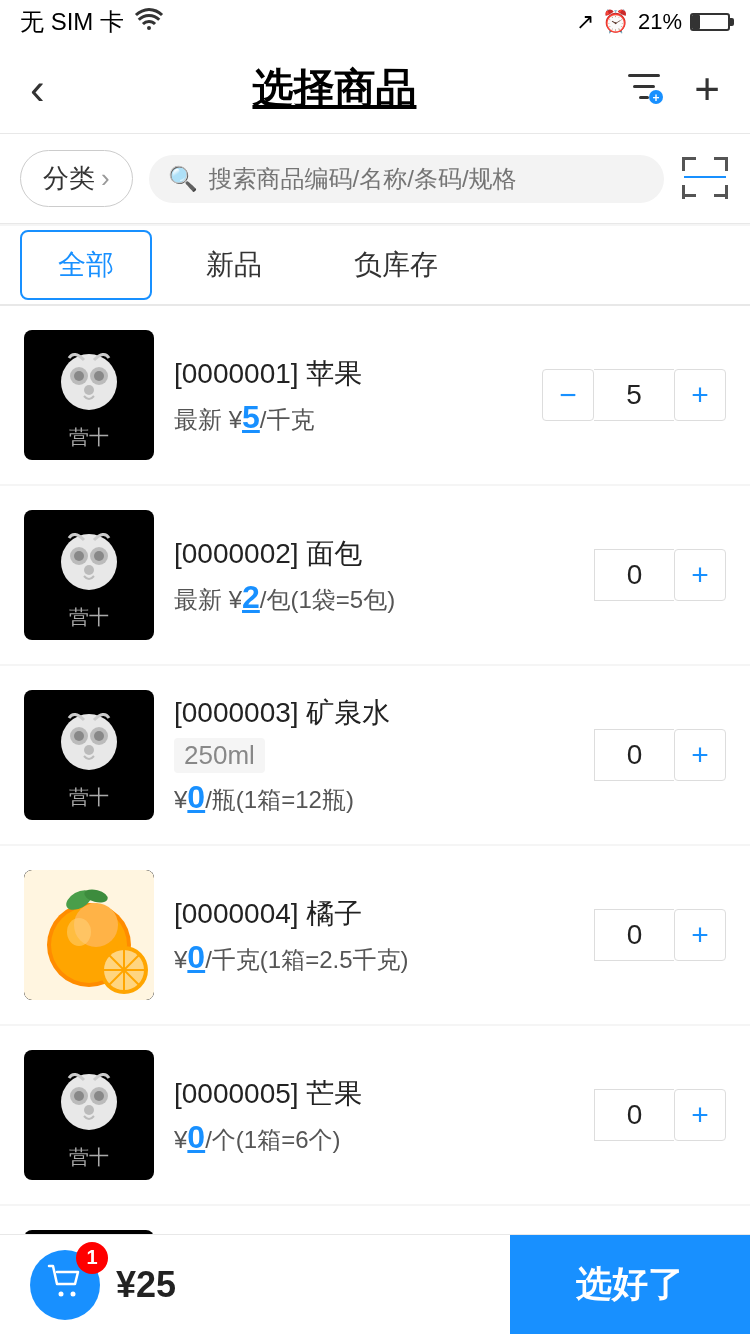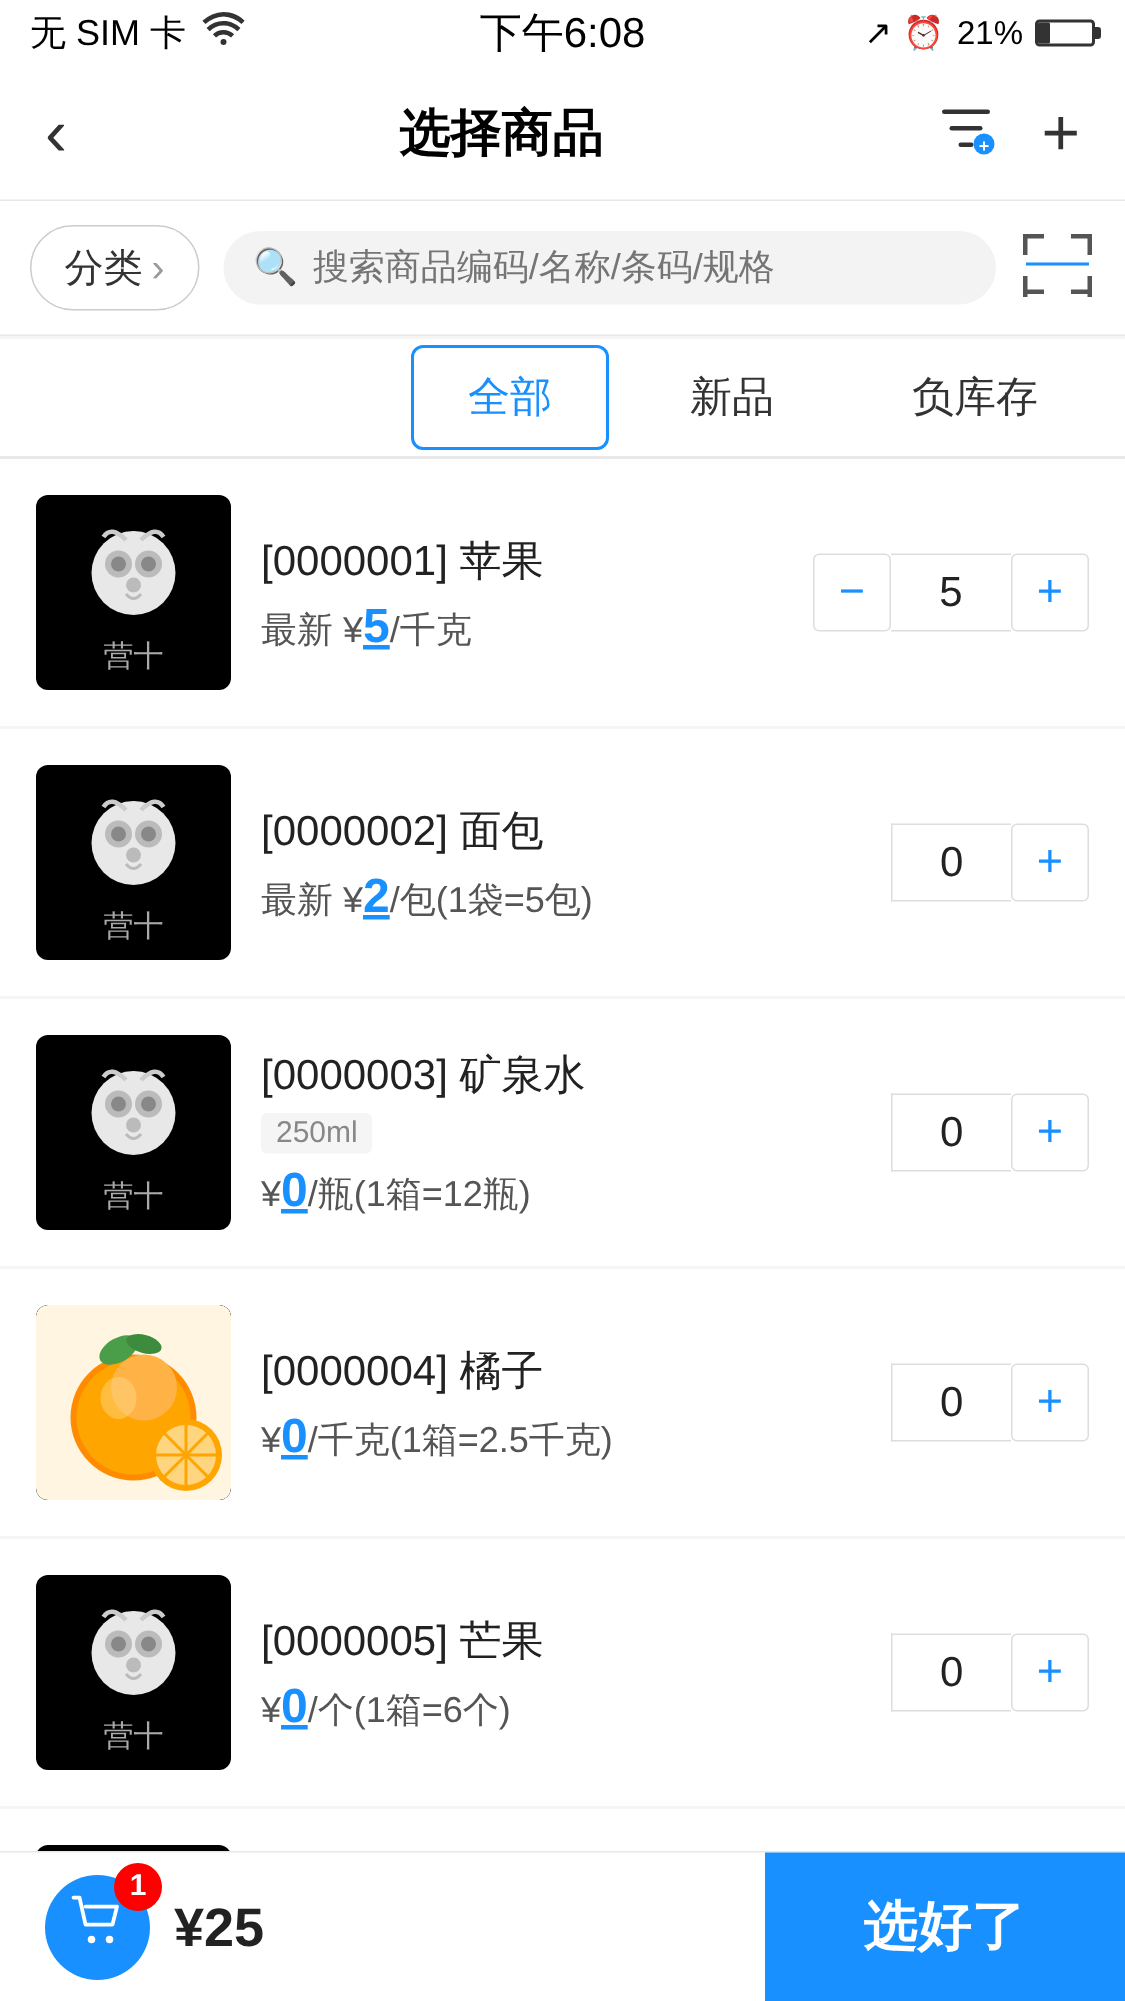--- a/index.html
+++ b/index.html
@@ -73,23 +73,24 @@
       width: 750px;
       height: 90px;
       background: #fff;
       display: flex;
       align-items: center;
       justify-content: space-between;
       padding: 0 30px;
       border-bottom: 1px solid #e8e8e8;
     }
     .nav-title {
-      font-size: 34px;
+      font-size: 41px;
       font-weight: 600;
       color: #000;
+      text-decoration: underline;
     }
     .nav-icons {
       display: flex;
       align-items: center;
       gap: 30px;
     }
 
     
     .filter-bar {
       width: 750px;
@@ -142,21 +143,20 @@
     .tabs-bar {
       width: 750px;
       height: 80px;
       background: #fff;
       display: flex;
       align-items: center;
       padding: 0 20px;
       gap: 16px;
       border-bottom: 2px solid #e8e8e8;
       margin-top: 2px;
-      justify-content: flex-end;
     }
     .tab-btn {
       padding: 14px 36px;
       border-radius: 8px;
       font-size: 28px;
       font-weight: 500;
       border: 2px solid transparent;
       background: #fff;
       color: #333;
       cursor: pointer;
@@ -210,21 +210,21 @@
       display: flex;
       flex-direction: column;
       gap: 6px;
     }
     .product-name {
       font-size: 28px;
       color: #222;
       font-weight: 400;
     }
     .product-spec {
-      font-size: 20px;
+      font-size: 26px;
       color: #888;
       background: #f5f5f5;
       display: inline-block;
       padding: 2px 10px;
       border-radius: 4px;
       width: fit-content;
     }
     .product-price {
       font-size: 24px;
       color: #555;
@@ -355,21 +355,20 @@
 
 <div class="status-bar">
   <div class="status-left">
     <span>无 SIM 卡</span>
     <span>
       <svg width="30" height="22" viewBox="0 0 30 22">
           <path d="M15 18a2 2 0 1 1 0 4 2 2 0 0 1 0-4zm0-6c2.8 0 5.3 1.1 7.1 2.9l-2.1 2.1A7 7 0 0 0 15 15a7 7 0 0 0-5 2l-2.1-2.1A9.9 9.9 0 0 1 15 12zm0-6c4.4 0 8.4 1.8 11.3 4.7l-2.1 2.1A12.9 12.9 0 0 0 15 9a12.9 12.9 0 0 0-9.2 3.8L3.7 10.7A15.9 15.9 0 0 1 15 6zm0-6C20.5 0 25.5 2.2 29.1 5.9L27 8A19.9 19.9 0 0 0 15 3 19.9 19.9 0 0 0 3 8L.9 5.9A22.9 22.9 0 0 1 15 0z" fill="#333"></path>
         </svg>
     </span>
   </div>
-  <div class="status-center">下午6:08</div>
   <div class="status-right">
     <span style="font-size:22px;">↗</span>
     <span style="font-size:22px;">⏰</span>
     <span style="font-size:22px;">21%</span>
     <div class="battery">
       <div class="battery-fill"></div>
     </div>
   </div>
 </div>
 

